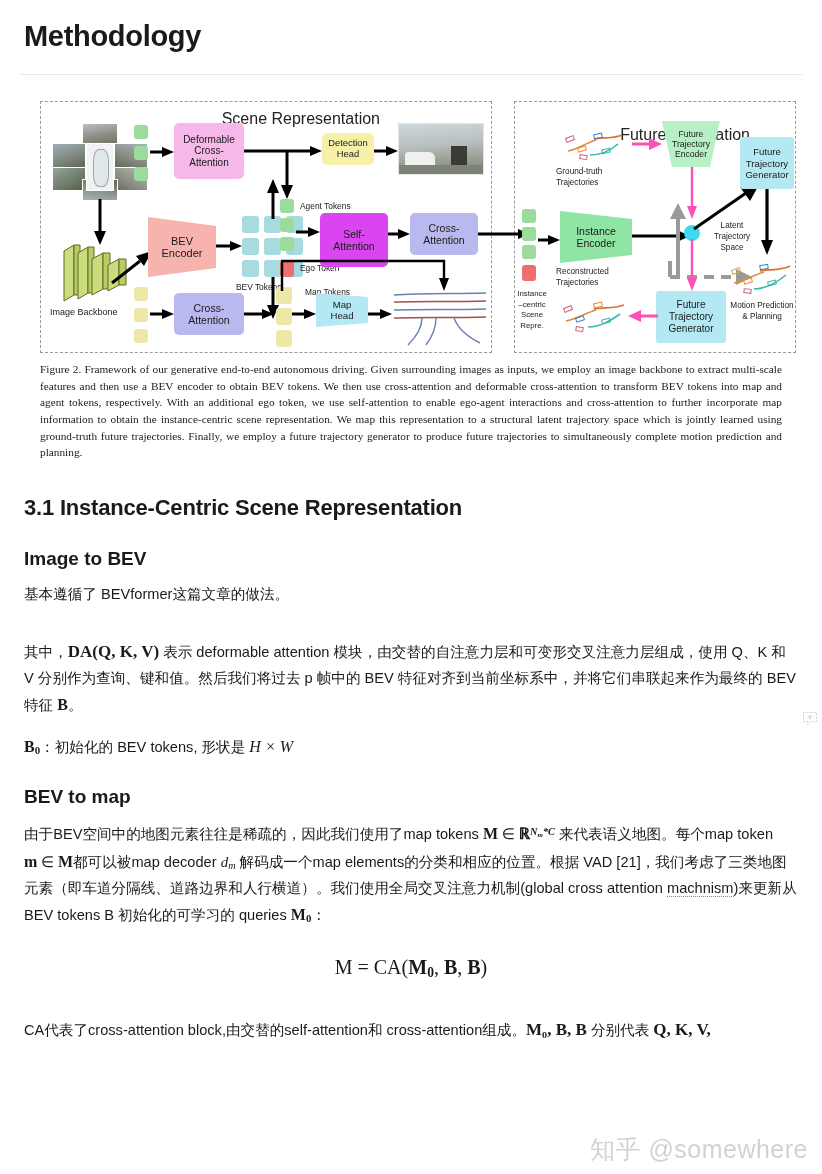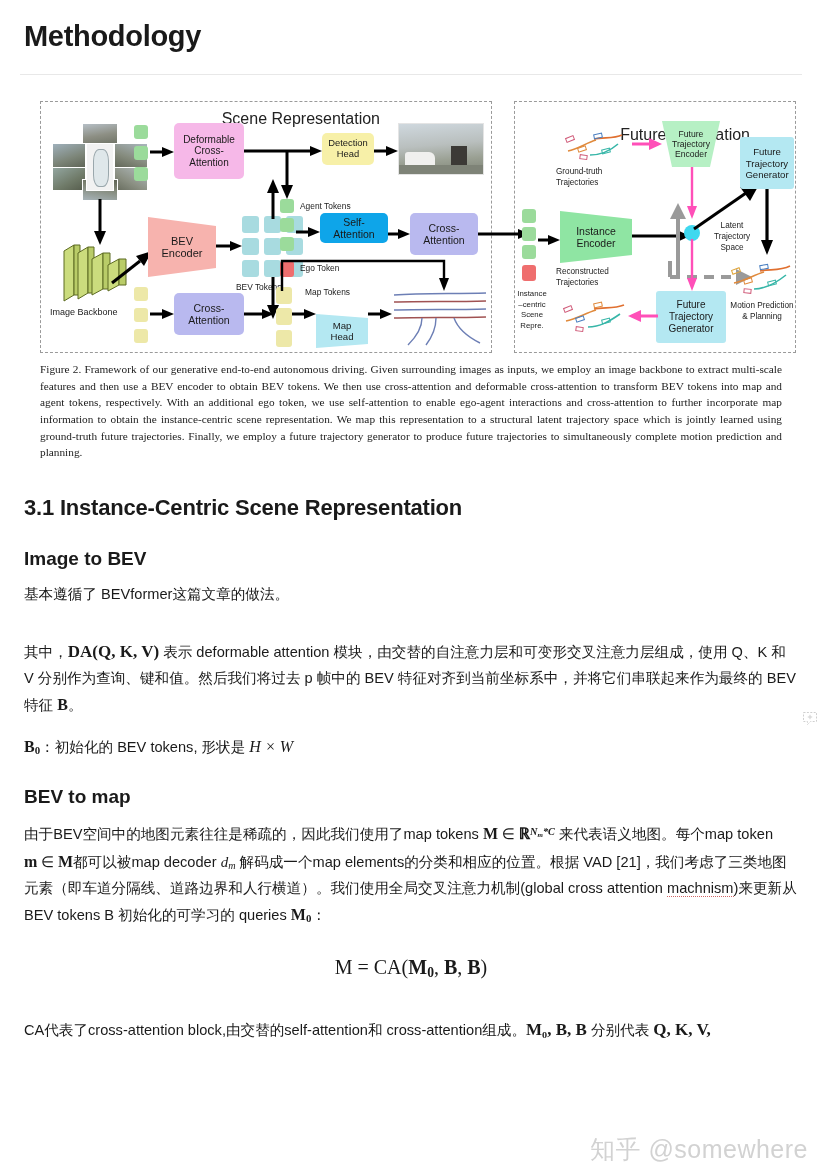--- a/index.html
+++ b/index.html
@@ -312,21 +312,21 @@
       </div>
       <div class="tok" style="left:240px;top:160px;width:14px;height:16px;background:#ef6e6e;"></div>
       <div class="lbl" style="left:260px;top:100px;font-size:8.4px;">Agent Tokens</div>
       <div class="lbl" style="left:260px;top:162px;font-size:8.4px;">Ego Token</div>
 
       <svg class="arrow" style="left:256px;top:124px;width:24px;height:14px;" viewBox="0 0 24 14">
         <line x1="0" y1="7" x2="13" y2="7" stroke="#000" stroke-width="3"></line>
         <polygon points="24,7 12,2 12,12" fill="#000"></polygon>
       </svg>
 
-      <div class="nodebox" style="left:280px;top:112px;width:68px;height:30px;background:#0ea5e9;">
+      <div class="nodebox" style="left:280px;top:112px;width:68px;height:54px;background:#d946ef;">
         <span style="font-size:10.5px;line-height:1.18;">Self-<br>Attention</span>
       </div>
       <svg class="arrow" style="left:348px;top:126px;width:22px;height:14px;" viewBox="0 0 22 14">
         <line x1="0" y1="7" x2="11" y2="7" stroke="#000" stroke-width="3"></line>
         <polygon points="22,7 10,2 10,12" fill="#000"></polygon>
       </svg>
 
       <div class="nodebox" style="left:370px;top:112px;width:68px;height:42px;background:#b9b9ef;">
         <span style="font-size:10.5px;line-height:1.18;">Cross-<br>Attention</span>
       </div>
@@ -363,21 +363,21 @@
 
       <svg class="arrow" style="left:238px;top:156px;width:172px;height:36px;" viewBox="0 0 172 36">
         <polyline points="4,34 4,4 166,4 166,22" fill="none" stroke="#000" stroke-width="2.4"></polyline>
         <polygon points="166,34 161,21 171,21" fill="#000"></polygon>
       </svg>
       <svg class="arrow" style="left:252px;top:206px;width:24px;height:14px;" viewBox="0 0 24 14">
         <line x1="0" y1="7" x2="13" y2="7" stroke="#000" stroke-width="3"></line>
         <polygon points="24,7 12,2 12,12" fill="#000"></polygon>
       </svg>
 
-      <div class="trapz" style="left:276px;top:213px;width:52px;height:34px;">
+      <div class="trapz" style="left:276px;top:192px;width:52px;height:34px;">
         <svg style="position:absolute;left:0;top:0;" width="52" height="34" viewBox="0 0 52 34">
           <polygon points="0,0 52,4 52,30 0,34" fill="#b4e8f2"></polygon>
         </svg>
         <span style="position:relative;z-index:2;font-size:9.6px;line-height:1.15;">Map<br>Head</span>
       </div>
       <svg class="arrow" style="left:328px;top:206px;width:24px;height:14px;" viewBox="0 0 24 14">
         <line x1="0" y1="7" x2="13" y2="7" stroke="#000" stroke-width="3"></line>
         <polygon points="24,7 12,2 12,12" fill="#000"></polygon>
       </svg>
 

